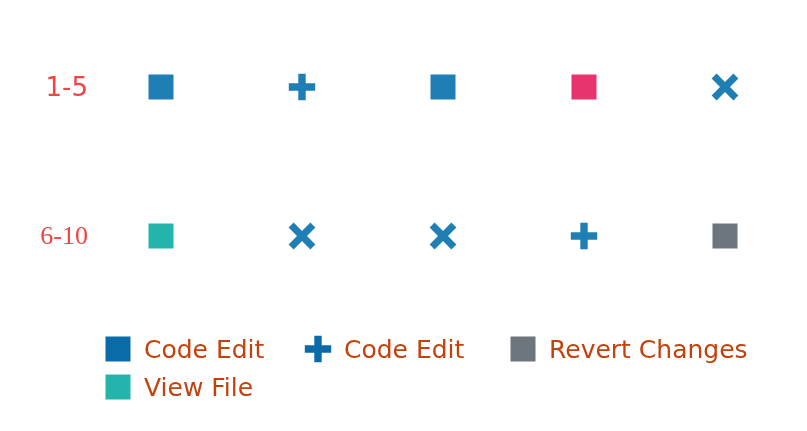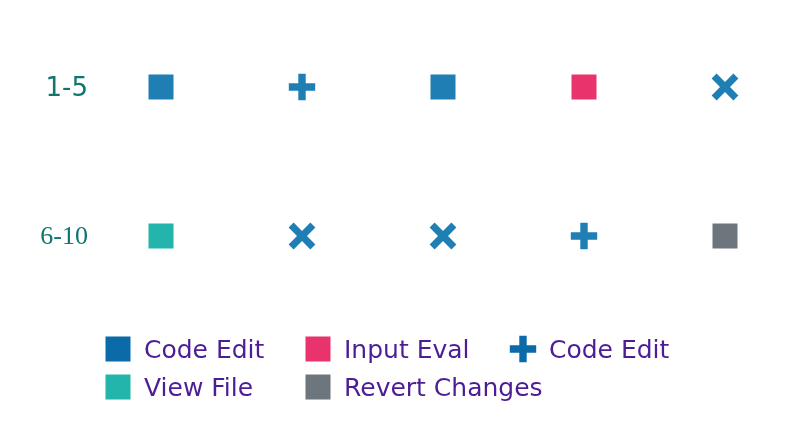--- a/index.html
+++ b/index.html
@@ -15,21 +15,21 @@
     font-family: "DejaVu Sans", sans-serif;
     overflow: hidden;
   }
 
   
   .row-label {
     position: absolute;
     right: 719px;           
     font-size: 26px;
     line-height: 1;
-    color: #0f766e;
+    color: #ef4444;
     white-space: nowrap;
     text-align: center;
     letter-spacing: 0px;
   }
   .row-label.r0 { top: 74px; }
   .row-label.r1 { top: 223px; font-family: Liberation Serif, serif; }
 
   
   .marker {
     position: absolute;
@@ -61,21 +61,21 @@
   .legend-swatch {
     width: 28px;
     height: 28px;
     flex: 0 0 28px;
     position: relative;
   }
   .legend-swatch svg { display: block; width: 28px; height: 28px; }
   .legend-text {
     font-size: 25px;
     line-height: 1;
-    color: #4c1d95;
+    color: #c2410c;
     white-space: nowrap;
   }
 </style>
 </head>
 <body>
 
 <div id="stage">
 
   <div class="row-label r0">1-5</div>
   <div class="row-label r1">6-10</div>
@@ -139,45 +139,37 @@
           <span class="legend-swatch">
             <svg viewBox="0 0 28 28" xmlns="http://www.w3.org/2000/svg">
               <rect x="1.5" y="1.5" width="25" height="25" fill="#0a6ba8"></rect>
             </svg>
           </span>
           <span class="legend-text">Code Edit</span>
         </div>
         <div class="legend-item">
           <span class="legend-swatch">
             <svg viewBox="0 0 28 28" xmlns="http://www.w3.org/2000/svg">
-              <rect x="1.5" y="1.5" width="25" height="25" fill="#e8336d"></rect>
+              <path d="M10.3 0.8 H17.7 V10.3 H27.2 V17.7 H17.7 V27.2 H10.3 V17.7 H0.8 V10.3 H10.3 Z" fill="#0a6ba8"></path>
             </svg>
           </span>
-          <span class="legend-text">Input Eval</span>
+          <span class="legend-text">Code Edit</span>
         </div>
         <div class="legend-item">
           <span class="legend-swatch">
             <svg viewBox="0 0 28 28" xmlns="http://www.w3.org/2000/svg">
-              <path d="M10.3 0.8 H17.7 V10.3 H27.2 V17.7 H17.7 V27.2 H10.3 V17.7 H0.8 V10.3 H10.3 Z" fill="#0a6ba8"></path>
+              <rect x="1.5" y="1.5" width="25" height="25" fill="#6d757d"></rect>
             </svg>
           </span>
-          <span class="legend-text">Code Edit</span>
+          <span class="legend-text">Revert Changes</span>
         </div>
         <div class="legend-item">
           <span class="legend-swatch">
             <svg viewBox="0 0 28 28" xmlns="http://www.w3.org/2000/svg">
               <rect x="1.5" y="1.5" width="25" height="25" fill="#23b5ab"></rect>
             </svg>
           </span>
           <span class="legend-text">View File</span>
         </div>
-        <div class="legend-item">
-          <span class="legend-swatch">
-            <svg viewBox="0 0 28 28" xmlns="http://www.w3.org/2000/svg">
-              <rect x="1.5" y="1.5" width="25" height="25" fill="#6d757d"></rect>
-            </svg>
-          </span>
-          <span class="legend-text">Revert Changes</span>
-        </div>
       </div>
   </div>
 
 </div>
 
 </body></html>

